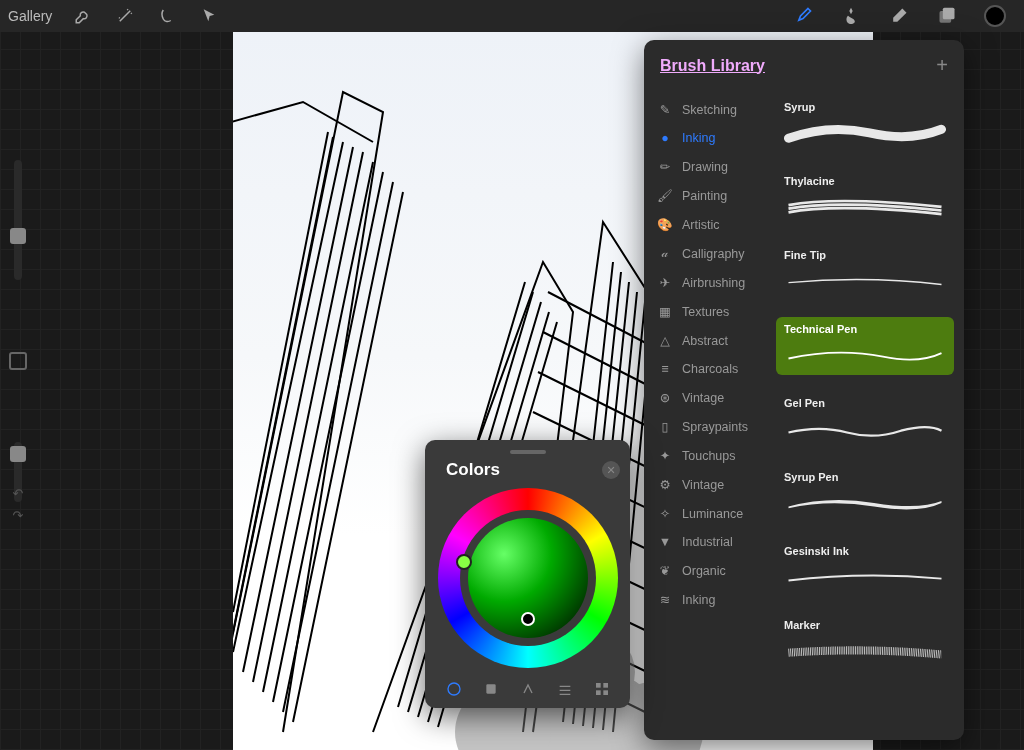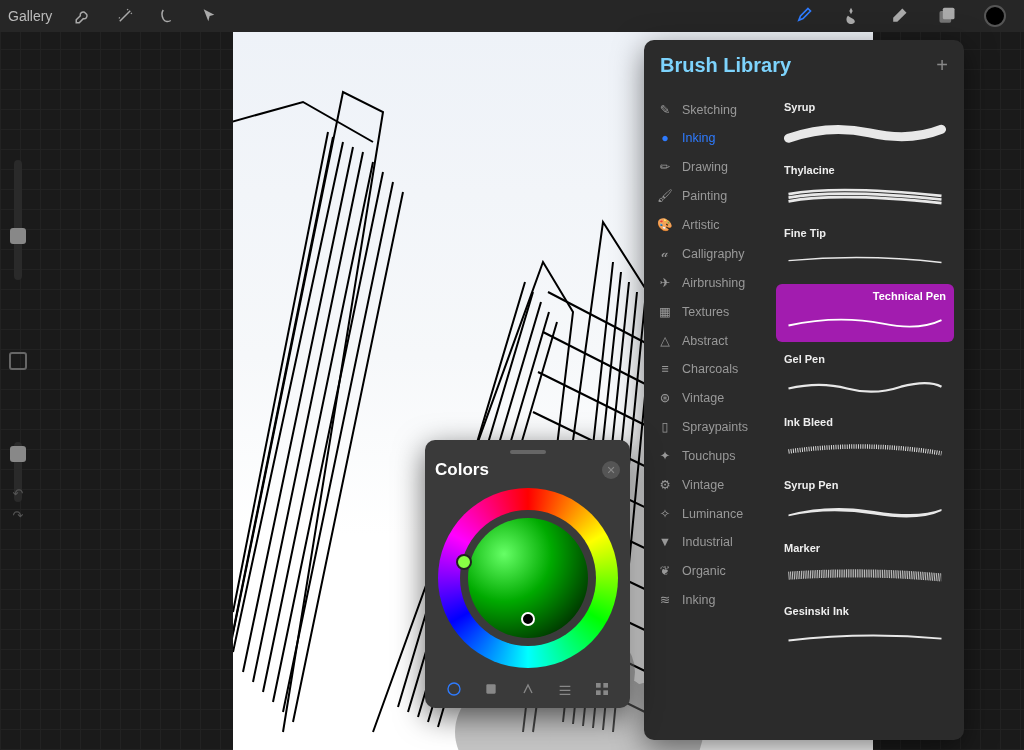--- a/index.html
+++ b/index.html
@@ -26,39 +26,39 @@
 .sidebar-sliders { position:absolute; left:6px; top:160px; width:24px; display:flex; flex-direction:column; gap:72px; align-items:center; z-index:4;}
 .slider-track { width:8px; height:120px; background:#2a2a2a; border-radius:4px; position:relative;}
 .slider-thumb { position:absolute; left:-4px; width:16px; height:16px; background:#888; border-radius:3px;}
 .square-btn { width:18px; height:18px; border:2px solid #666; border-radius:3px; background:transparent; cursor:pointer;}
 .undo-group { position:absolute; left:6px; top:485px; width:24px; display:flex; flex-direction:column; gap:4px; align-items:center; z-index:4;}
 .undo-btn { width:18px; height:18px; color:#555; cursor:pointer; font-size:13px; line-height:18px; text-align:center;}
 
 
 .brush-panel { position:absolute; top:40px; right:60px; width:320px; height:700px; background:#2b2b2b; border-radius:10px; box-shadow:0 8px 30px rgba(0,0,0,0.5); display:flex; flex-direction:column; overflow:hidden; z-index:10;}
 .bp-header { display:flex; align-items:center; justify-content:space-between; padding:14px 16px; }
-.bp-title { color:#7dd3fc; font-size:20px; font-weight:600;}
+.bp-title { color:#f0abfc; font-size:16px; font-weight:600;text-decoration:underline;}
 .bp-close { color:#888; font-size:20px; cursor:pointer;}
 .bp-body { display:flex; flex:1; overflow:hidden;}
 .bp-cats { width:130px; display:flex; flex-direction:column; padding:4px 0;}
 .cat-item { display:flex; align-items:center; gap:10px; padding:7px 14px; font-size:12.5px; color:#999; cursor:pointer;}
 .cat-item.selected { color:#2e7bff;}
 .cat-item .cat-icon { width:14px; display:inline-flex; justify-content:center;}
-.bp-brushes { flex:1; overflow:hidden; padding:4px 10px 4px 2px; display:flex; flex-direction:column; gap:5px;}
+.bp-brushes { flex:1; overflow:hidden; padding:4px 10px 4px 2px; display:flex; flex-direction:column; gap:16px;}
 .brush-card { border-radius:6px; padding:6px 8px 4px; cursor:pointer;}
-.brush-card.selected { background:#a21caf;text-align:right;}
+.brush-card.selected { background:#4d7c0f;}
 .brush-name { font-size:11px; color:#eee; font-weight:600; margin-bottom:2px;}
 .brush-card.selected .brush-name { color:#fff;}
 .brush-stroke-area { height:34px; display:flex; align-items:center; justify-content:center;}
 .brush-stroke-area svg { width:100%; height:100%;}
 
 
 .colors-panel { position:absolute; left:425px; top:440px; width:205px; background:#3a3a3a; border-radius:10px; box-shadow:0 8px 30px rgba(0,0,0,0.6); z-index:15; padding:10px 10px 8px;}
 .cp-handle { width:36px; height:4px; background:#666; border-radius:2px; margin:0 auto 6px;}
-.cp-header { display:flex; align-items:center; justify-content:space-between; margin-bottom:8px;}
+.cp-header { display:flex; align-items:center; justify-content:space-between; margin-bottom:8px;margin-left:11px;}
 .cp-title { color:#fff; font-size:17px; font-weight:600;}
 .cp-close { width:18px; height:18px; border-radius:50%; background:#555; display:flex; align-items:center; justify-content:center; color:#888; font-size:11px; cursor:pointer;}
 .wheel-wrap { position:relative; width:180px; height:180px; margin:0 auto;}
 .hue-ring { position:absolute; inset:0; border-radius:50%; background:conic-gradient(red,yellow,lime,cyan,blue,magenta,red);}
 .hue-mask { position:absolute; inset:22px; border-radius:50%; background:#3a3a3a;}
 .sv-disc { position:absolute; inset:30px; border-radius:50%; overflow:hidden;}
 .sv-base { position:absolute; inset:0; background:radial-gradient(circle at 30% 30%, #6f6 0%, #0a0 40%, #000 100%);}
 .hue-cursor { position:absolute; width:16px; height:16px; border:2px solid #222; border-radius:50%; background:#8f4; left:18px; top:66px;}
 .sv-cursor { position:absolute; width:14px; height:14px; border:2px solid #fff; border-radius:50%; background:#000; left:50%; bottom:10%; transform:translateX(-50%);}
 .cp-bottom { display:flex; justify-content:space-around; align-items:center; margin-top:10px;}
@@ -282,48 +282,40 @@
         </div>
         <div class="brush-card">
           <div class="brush-name">Gel Pen</div>
           <div class="brush-stroke-area">
             <svg viewBox="0 0 180 34">
               <path d="M5 22 Q40 14 70 22 Q100 30 130 20 Q160 12 175 20" stroke="#e8e8e8" stroke-width="2.5" fill="none"></path>
             </svg>
           </div>
         </div>
         <div class="brush-card">
-          <div class="brush-name">Ink Bleed</div>
-          <div class="brush-stroke-area">
-            <svg viewBox="0 0 180 34">
-              <path d="M5 22 Q90 10 175 24" stroke="#e8e8e8" stroke-width="5" fill="none" stroke-dasharray="1 1.5"></path>
-            </svg>
-          </div>
-        </div>
-        <div class="brush-card">
           <div class="brush-name">Syrup Pen</div>
           <div class="brush-stroke-area">
             <svg viewBox="0 0 180 34">
               <path d="M5 22 Q50 10 100 18 Q150 26 175 16 L175 18 Q150 30 100 22 Q50 14 5 24 Z" fill="#e8e8e8"></path>
             </svg>
           </div>
         </div>
         <div class="brush-card">
+          <div class="brush-name">Gesinski Ink</div>
+          <div class="brush-stroke-area">
+            <svg viewBox="0 0 180 34">
+              <path d="M5 22 Q90 12 175 20" stroke="#e8e8e8" stroke-width="2" fill="none"></path>
+            </svg>
+          </div>
+        </div>
+        <div class="brush-card">
           <div class="brush-name">Marker</div>
           <div class="brush-stroke-area">
             <svg viewBox="0 0 180 34">
               <path d="M5 20 Q90 14 175 22" stroke="#e8e8e8" stroke-width="9" fill="none" stroke-dasharray="1 1" opacity="0.85"></path>
-            </svg>
-          </div>
-        </div>
-        <div class="brush-card">
-          <div class="brush-name">Gesinski Ink</div>
-          <div class="brush-stroke-area">
-            <svg viewBox="0 0 180 34">
-              <path d="M5 22 Q90 12 175 20" stroke="#e8e8e8" stroke-width="2" fill="none"></path>
             </svg>
           </div>
         </div>
       </div>
   </div>
 </div>
 
 <div class="colors-panel">
   <div class="cp-handle"></div>
   <div class="cp-header">

